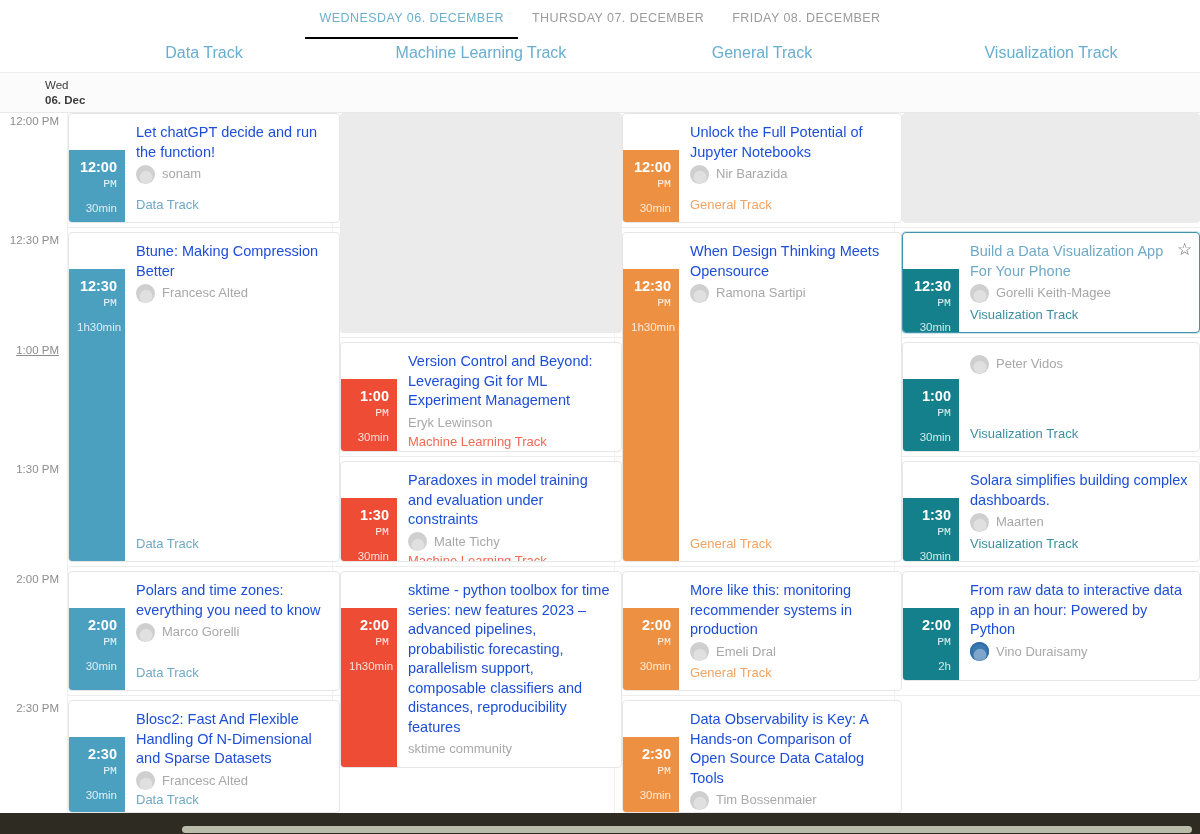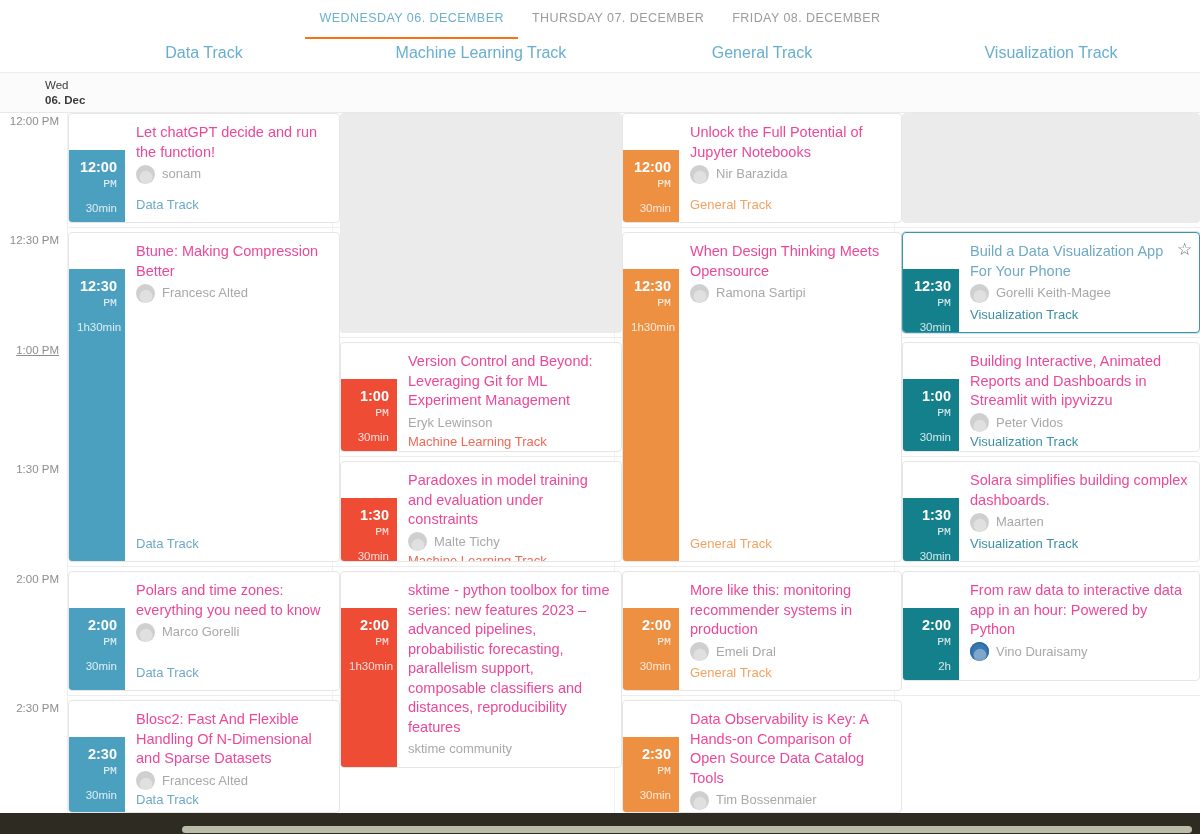--- a/index.html
+++ b/index.html
@@ -24,21 +24,21 @@
     letter-spacing: .45px;
     color: #9b9b9b;
     padding: 11px 14px 12px 14px;
     white-space: nowrap;
     cursor: pointer;
     border-bottom: 2px solid transparent;
     background: none;
   }
   .day-tab.active {
     color: #6cb0cf;
-    border-bottom: 2px solid #f97316;
+    border-bottom: 2px solid #000000;
   }
 
   
   .track-header {
     display: flex;
     height: 35px;
     border-bottom: 1px solid #eceded;
     background: #fff;
   }
   .track-header .gutter-cell { width: 68px; flex: 0 0 68px; }
@@ -159,21 +159,21 @@
     flex: 1 1 auto;
     padding: 9px 11px 8px 11px;
     display: flex;
     flex-direction: column;
     min-width: 0;
     position: relative;
   }
   .card .title {
     font-size: 14.5px;
     line-height: 19.5px;
-    color: #ec4899;
+    color: #1d4ed8;
     word-wrap: break-word;
   }
   .card.hovered .title { color: #6fa9c6; }
   .card .speaker {
     display: flex;
     align-items: center;
     gap: 7px;
     margin-top: 2px;
     font-size: 13px;
     color: #a8a8a8;
@@ -470,21 +470,20 @@
           <div class="tracklink" style="color: rgb(61, 143, 160);">Visualization Track</div>
         </div>
       </div>
       <div class="card" style="left: 902px; width: 298px; top: 229px; height: 110px;">
         <div class="side" style="background: rgb(19, 128, 140);">
           <div class="t">1:00</div>
           <div class="ampm">PM</div>
           <div class="dur">30min</div>
         </div>
         <div class="body">
-          <div class="title">Building Interactive, Animated Reports and Dashboards in Streamlit with ipyvizzu</div>
           <div class="speaker">
             <span class="avatar"></span>
             <span>Peter Vidos</span>
           </div>
           <div class="tracklink" style="color: rgb(61, 143, 160);">Visualization Track</div>
         </div>
       </div>
       <div class="card" style="left: 902px; width: 298px; top: 348px; height: 101px;">
         <div class="side" style="background: rgb(19, 128, 140);">
           <div class="t">1:30</div>

